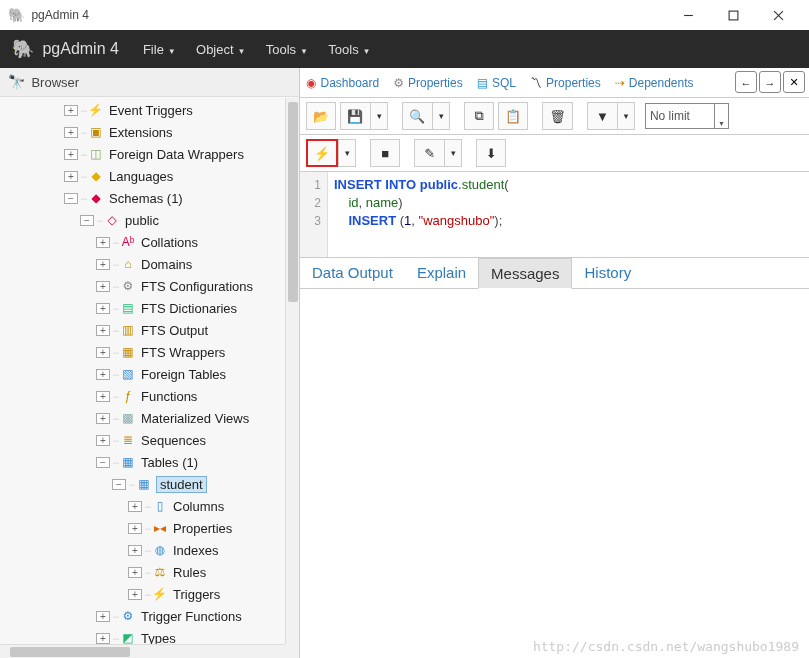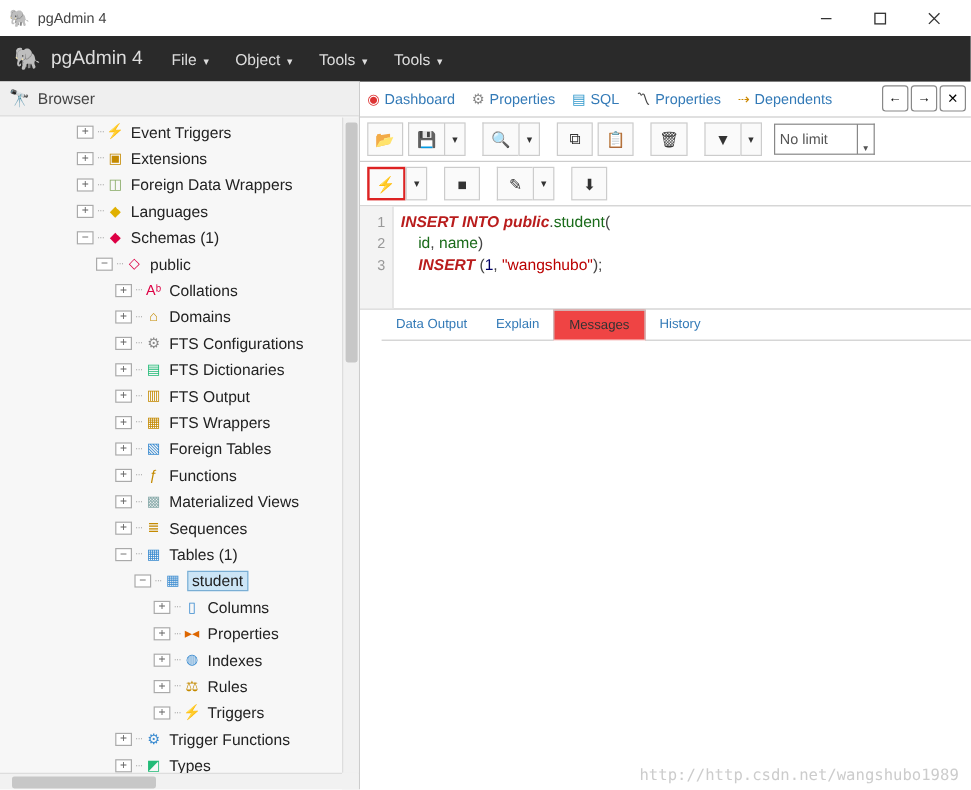--- a/index.html
+++ b/index.html
@@ -55,30 +55,30 @@
 .btn.sep { border:none; background:transparent; width:6px; min-width:6px; padding:0;}
 .btn.red-outline { border: 2px solid #d22; }
 .limit { margin-left:6px; display:flex; }
 .limit input { width:70px; height:26px; border:1px solid #888; padding:0 4px; font-size:12px; color:#555;}
 .limit .dd { width:14px; border:1px solid #888; border-left:0; display:flex; align-items:flex-end; justify-content:center; font-size:8px; color:#555;}
 
 
 .editor { display:flex; height:86px; border-bottom:1px solid #ccc; font-family: Consolas, monospace; font-size:13px; }
 .gutter { width:28px; background:#f3f3f3; border-right:1px solid #ddd; text-align:right; color:#999; padding:4px 6px 0 0; font-size:12px; line-height:18px;}
 .code { flex:1; padding:4px 6px; line-height:18px; white-space:pre; }
-.kw { color:#b91c1c; font-weight:bold;font-style:italic; }
+.kw { color:#1d4ed8; font-weight:bold; }
 .ident { color:#1a6b1a; }
 .str { color:#b00; }
 .num { color:#006; }
 .punct { color:#444; }
 
 
-.restabs { display:flex; border-bottom:1px solid #ccc; font-size:11px;margin-left:18px; }
+.restabs { display:flex; border-bottom:1px solid #ccc; font-size:15px; }
 .restab { padding:6px 12px; color:#337ab7; }
-.restab.active { background:#ef4444; border:1px solid #ccc; border-bottom:1px solid #fff; margin-bottom:-1px; color:#333; }
+.restab.active { background:#e5e5e5; border:1px solid #ccc; border-bottom:1px solid #fff; margin-bottom:-1px; color:#333; }
 .resbody { padding:14px; font-family: Consolas, monospace; font-size:12px; color:#333; }
 
 .watermark { position:absolute; bottom:4px; right:10px; color:#ccc; font-size:13px; font-family: Consolas, monospace; pointer-events:none;}
 
 .scroll-h { height:14px; border-top:1px solid #ddd; background:#f1f1f1; position:relative;}
 .scroll-h .thumb { position:absolute; left:10px; top:2px; height:10px; width:120px; background:#c7c7c7; border-radius:2px;}
 .scroll-v { position:absolute; right:0; top:30px; bottom:14px; width:14px; background:#f1f1f1; border-left:1px solid #ddd;}
 .scroll-v .thumb { position:absolute; top:4px; left:2px; width:10px; height:200px; background:#c7c7c7; border-radius:2px;}
 .corner { position:absolute; right:0; bottom:0; width:14px; height:14px; background:#f1f1f1;}
 
@@ -376,15 +376,15 @@
 <span>    </span><span class="kw">INSERT</span><span> </span><span class="punct">(</span><span class="num">1</span><span class="punct">, </span><span class="str">"wangshubo"</span><span class="punct">);</span></div>
     </div>
 
     <div class="restabs">
       <div class="restab">Data Output</div>
       <div class="restab">Explain</div>
       <div class="restab active">Messages</div>
       <div class="restab">History</div>
     </div>
 
-    <div class="watermark">http://http.csdn.net/wangshubo1989</div>
+    <div class="watermark">http://csdn.csdn.net/wangshubo1989</div>
   </div>
 </div>
 
 </body></html>

